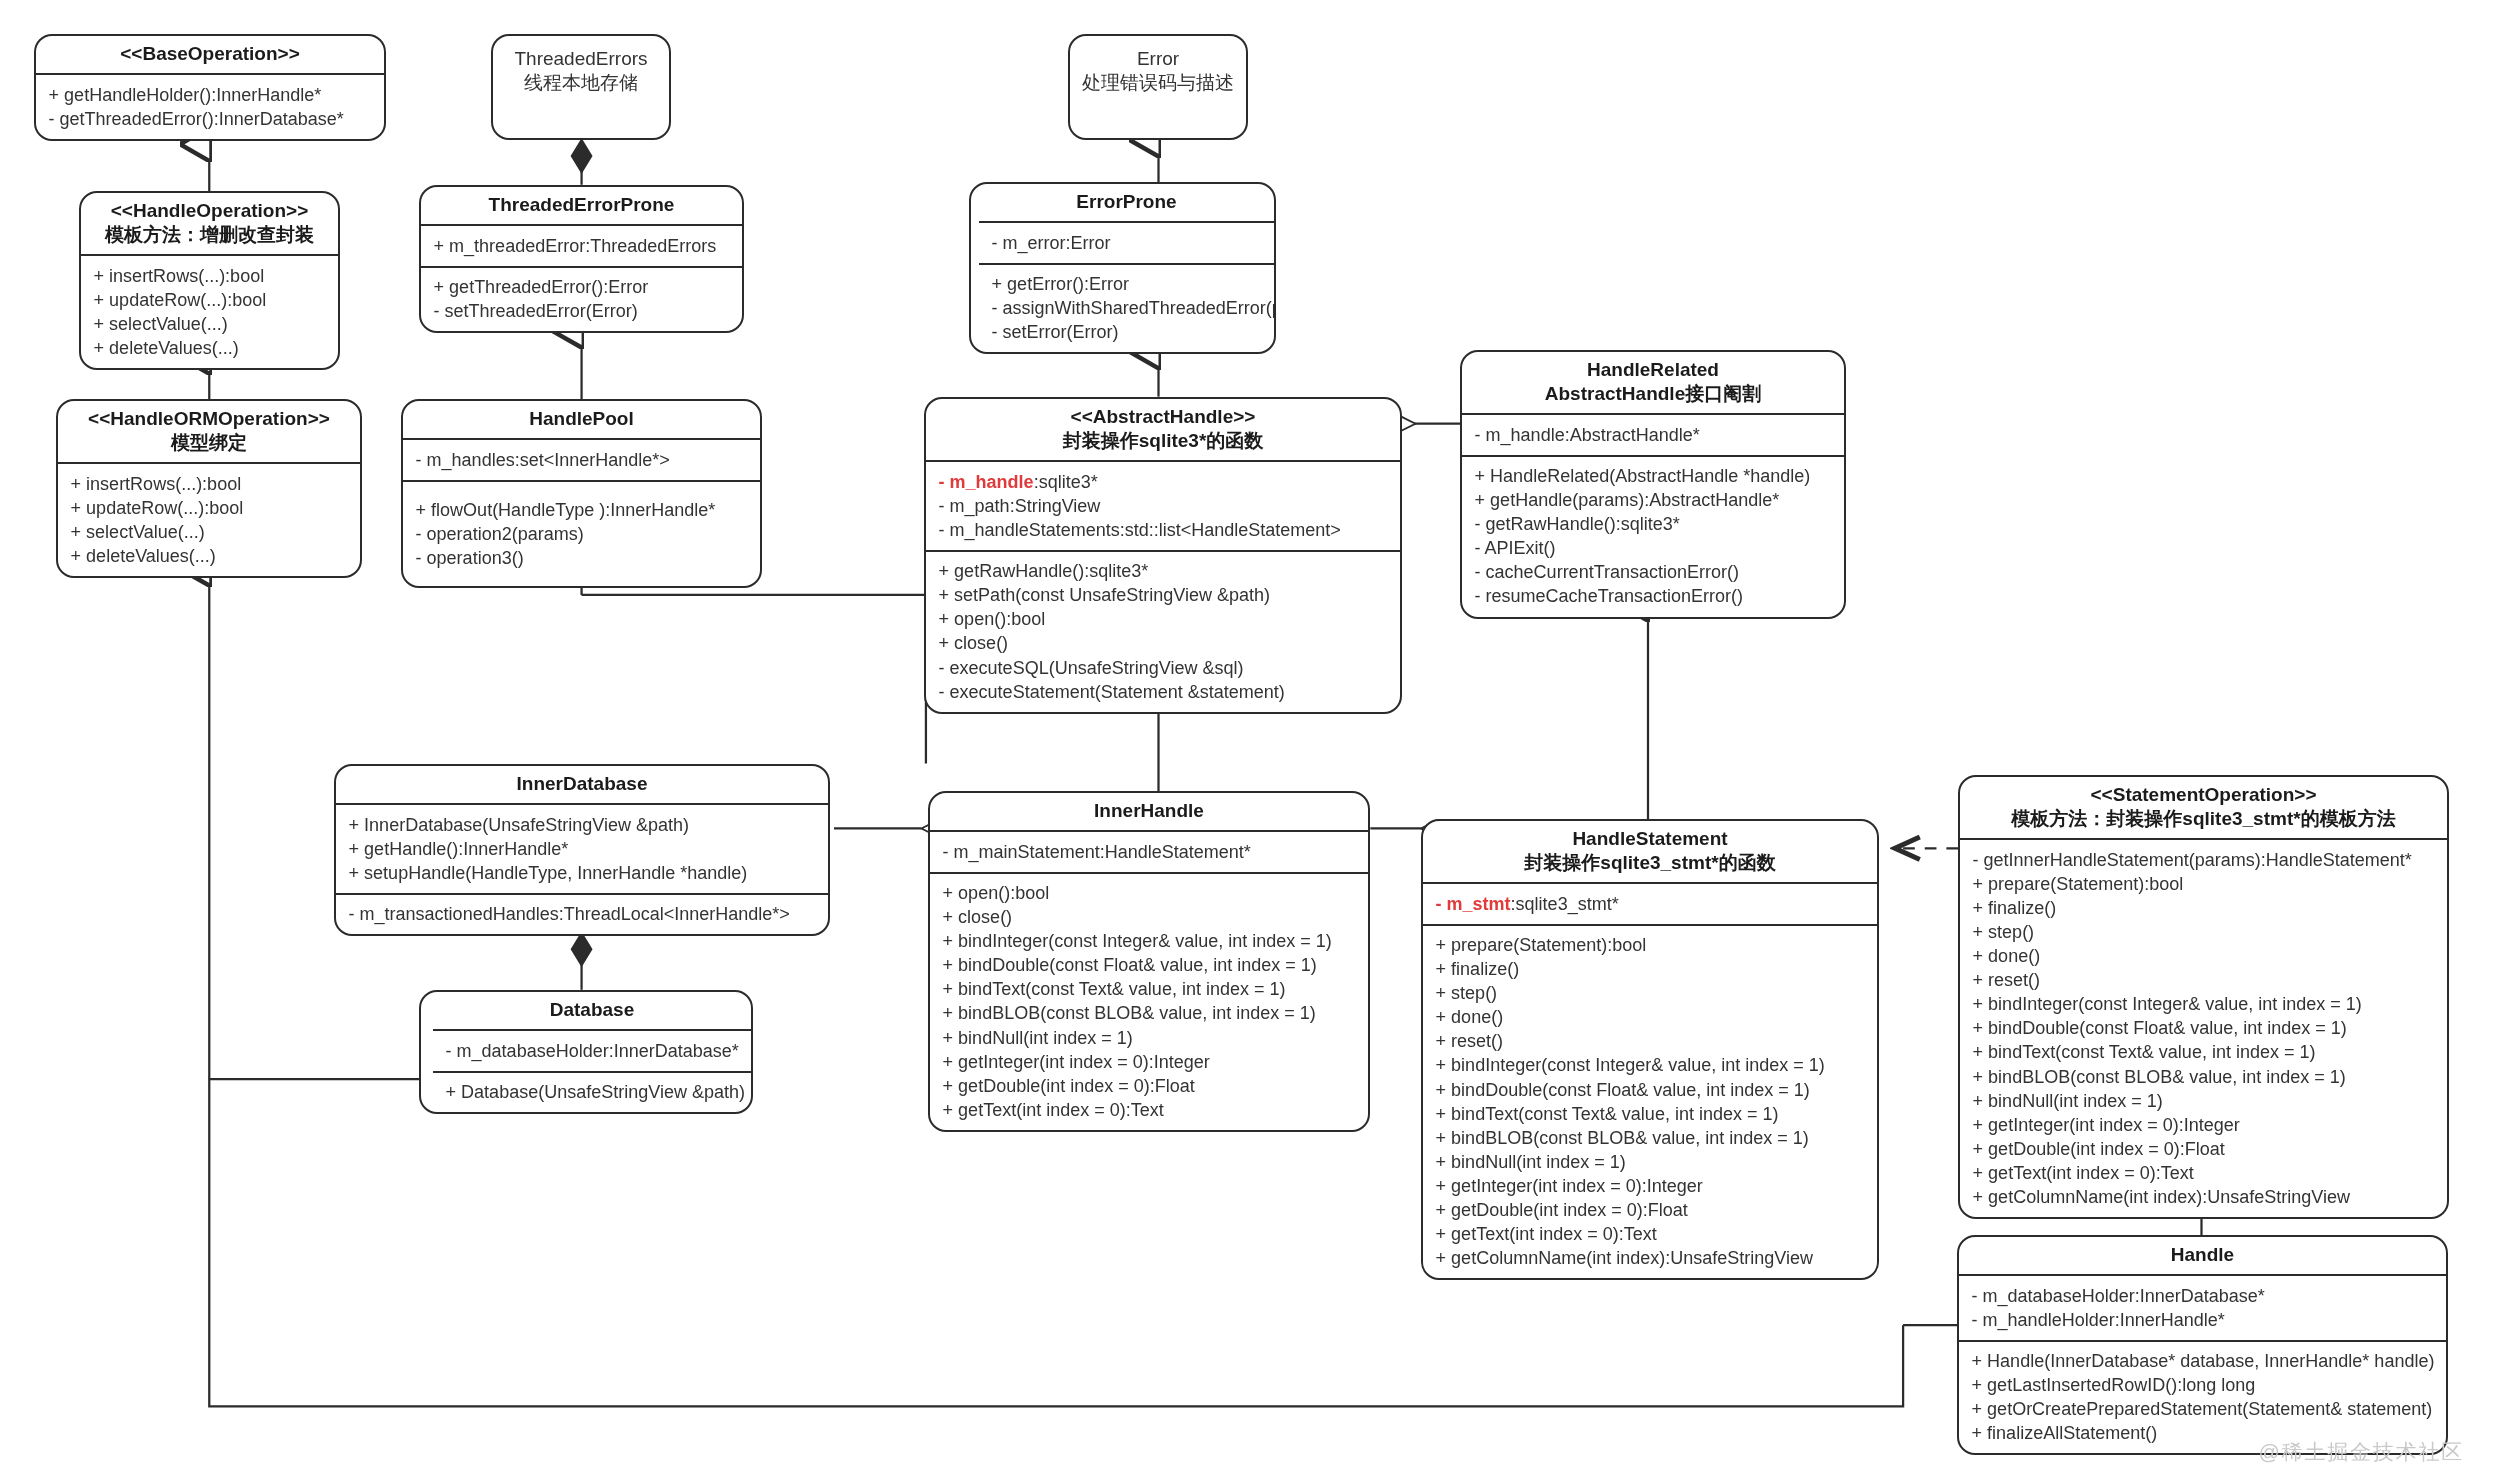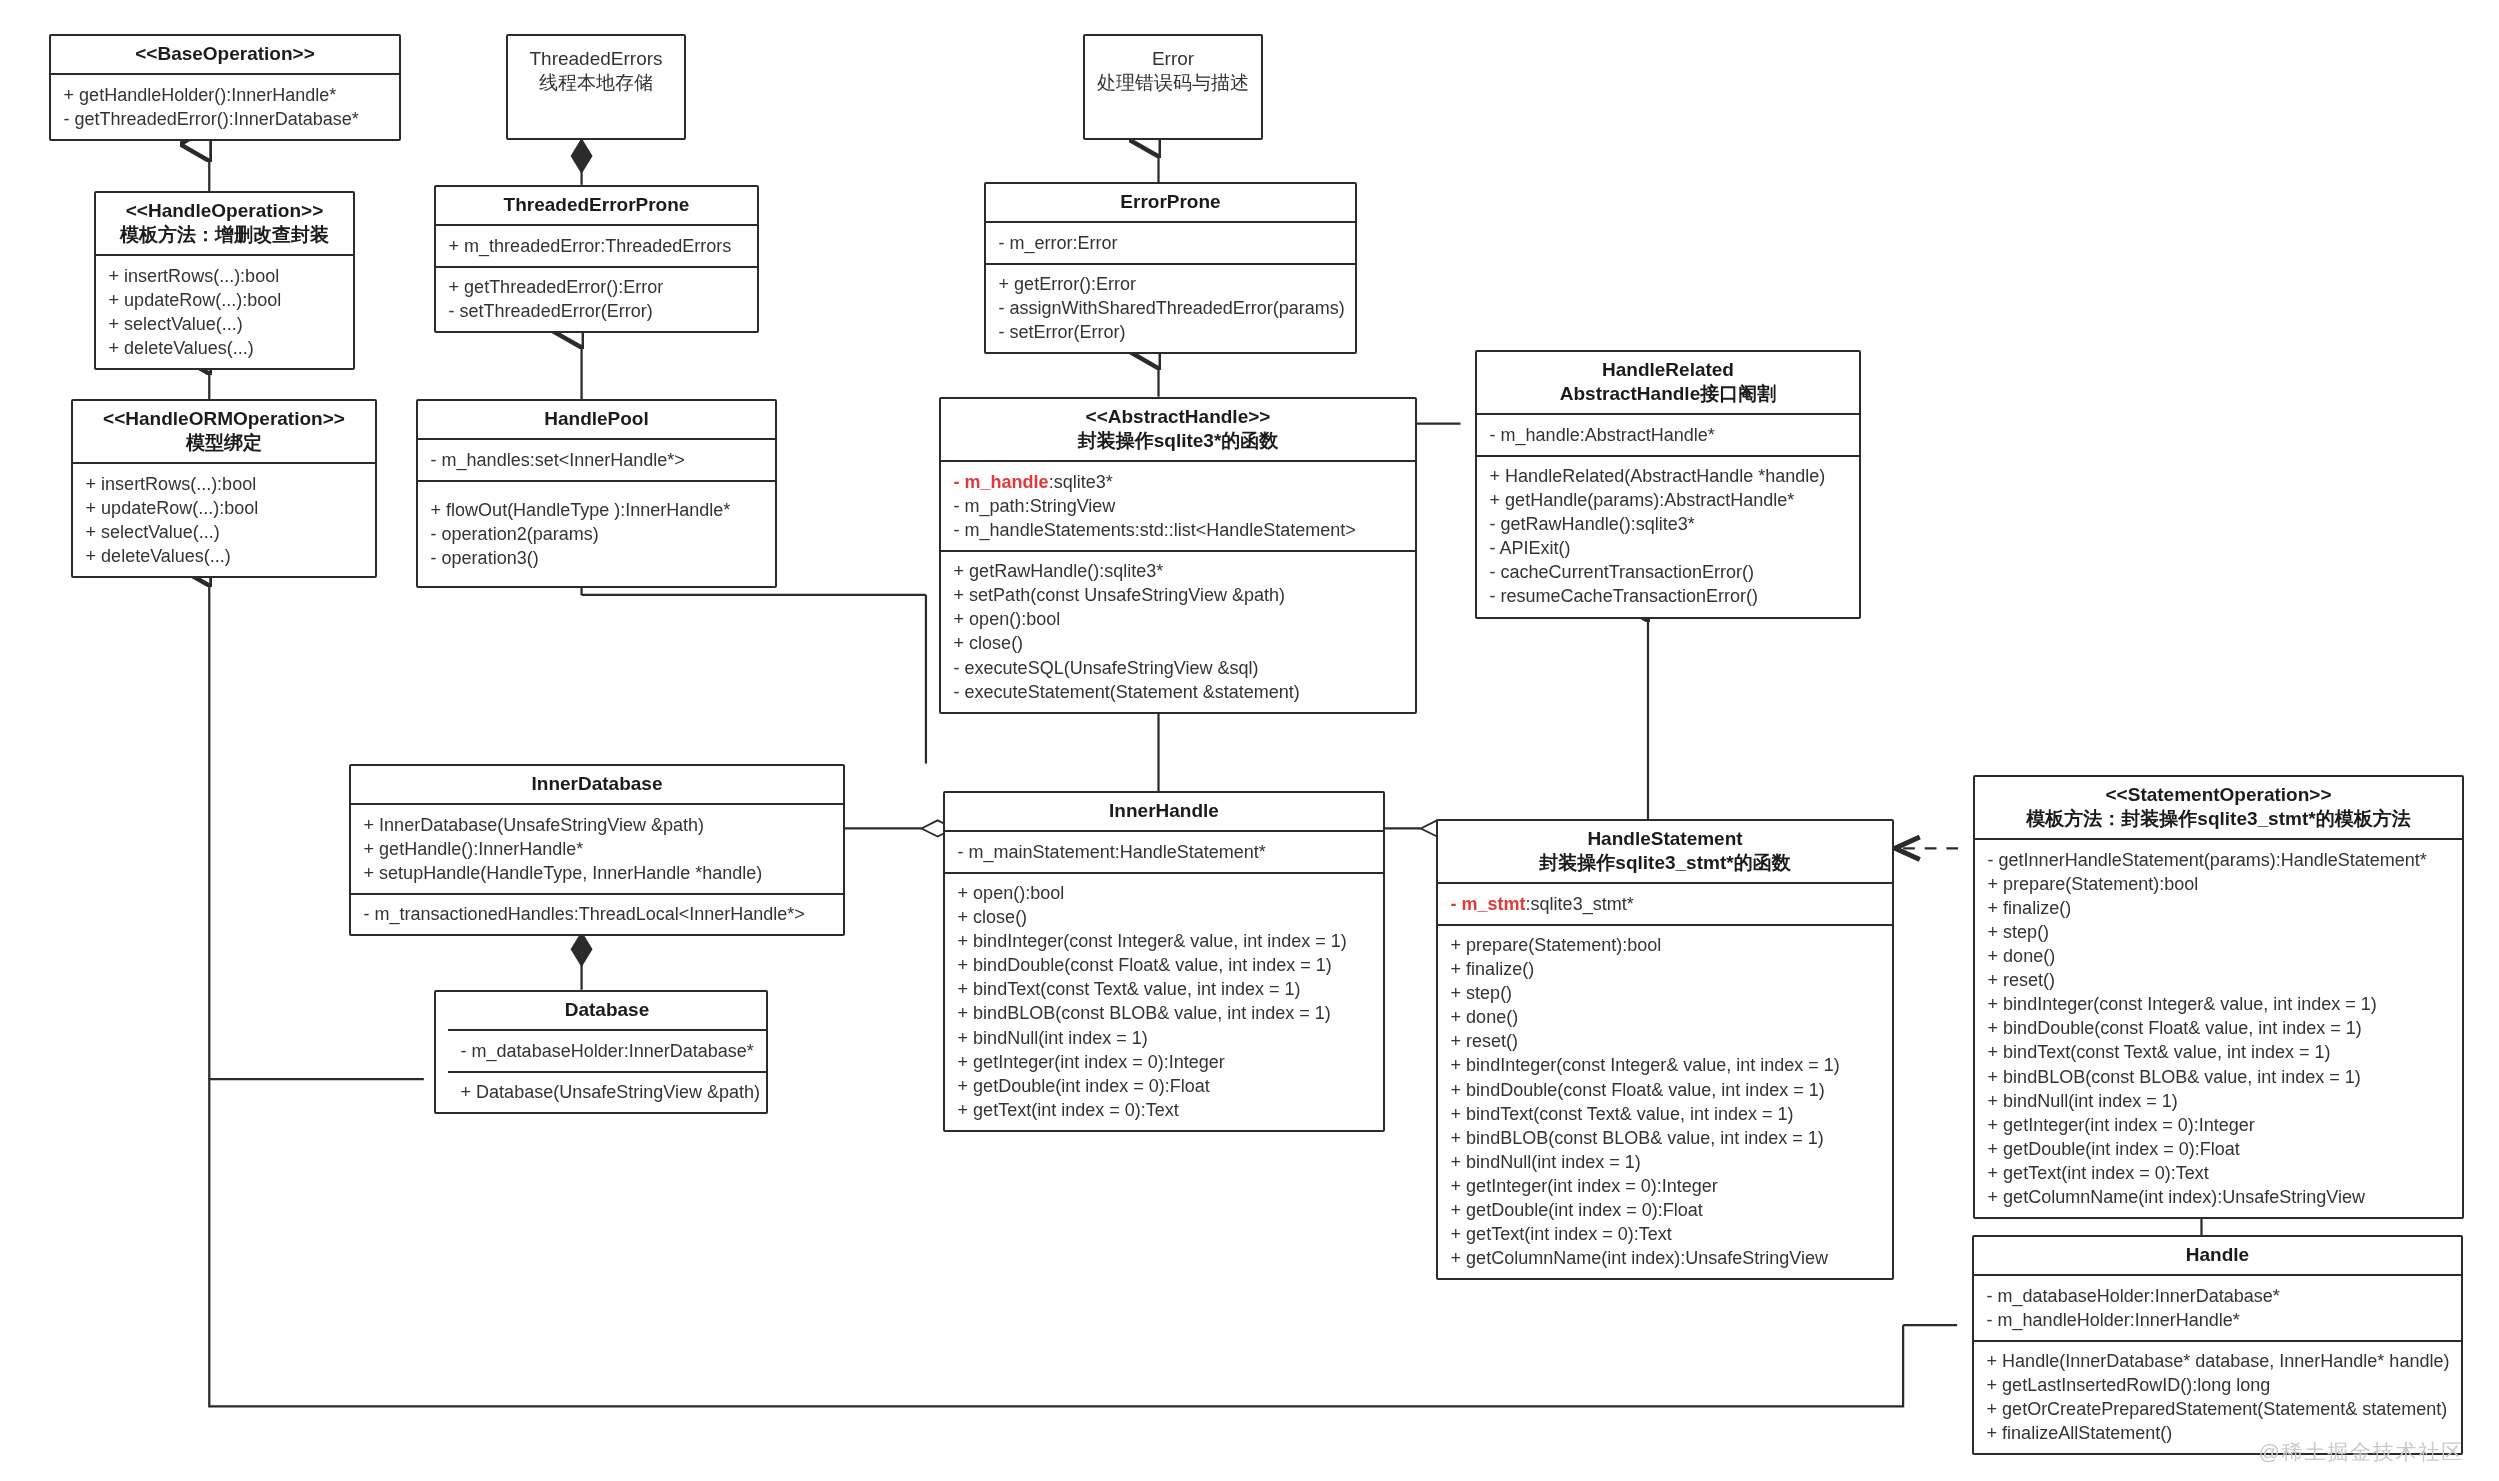--- a/index.html
+++ b/index.html
@@ -1,19 +1,19 @@
 <!DOCTYPE html>
 <html style="font-size:14.4px"><head>
 <meta charset="utf-8">
 <style>
   html,body{margin:0;padding:0;background:#ffffff;}
   body{font-family:"Liberation Sans","DejaVu Sans",sans-serif;}
   #canvas{position:relative;width:2500px;height:1482px;background:#fff;overflow:hidden;}
   svg.links{position:absolute;left:0;top:0;width:2500px;height:1482px;pointer-events:none;}
-  .uml{position:absolute;box-sizing:border-box;border:2.3px solid #2b2b2b;border-radius:2px;background:#fff;overflow:hidden;margin-left:15px;}
+  .uml{position:absolute;box-sizing:border-box;border:2.3px solid #2b2b2b;border-radius:18px;background:#fff;overflow:hidden;}
   .uml .hdr{padding:6.3px 9px 7.2px 9px;text-align:center;font-weight:bold;font-size:19px;color:#1b1b1b;line-height:1.26;}
   .uml .sec{border-top:2.3px solid #2b2b2b;padding:7.2px 12.6px 8px 12.6px;}
   .uml .sec .row{font-size:18px;color:#333;line-height:1.34;white-space:nowrap;}
   .uml .sec .row.red{color:#e03a3a;font-weight:bold;}
   .uml .sec .row.red .tail{color:#333;font-weight:normal;text-align:right;}
   .uml .note{padding:10.8px 9px;text-align:center;font-size:19px;color:#333;line-height:1.3;}
   .watermark{position:absolute;font-size:21px;color:#c9c9c9;letter-spacing:1.8px;margin-top:39px;}
 </style>
 </head>
 <body>
@@ -139,21 +139,21 @@
     </div>
   </div>
 
   <div class="uml" style="left:1068px; top:34px; width:180px; height:106px;">
     <div class="note">
       <div>Error</div>
       <div>处理错误码与描述</div>
     </div>
   </div>
 
-  <div class="uml" style="left:969px; top:182px; width:373px;">
+  <div class="uml" style="left:969px; top:182px; width:307px;padding-left:8px;">
     <div class="hdr">ErrorProne</div>
     <div class="sec">
       <div class="row">- m_error:Error</div>
     </div>
     <div class="sec">
       <div class="row">+ getError():Error</div>
       <div class="row">- assignWithSharedThreadedError(params)</div>
       <div class="row">- setError(Error)</div>
     </div>
   </div>

